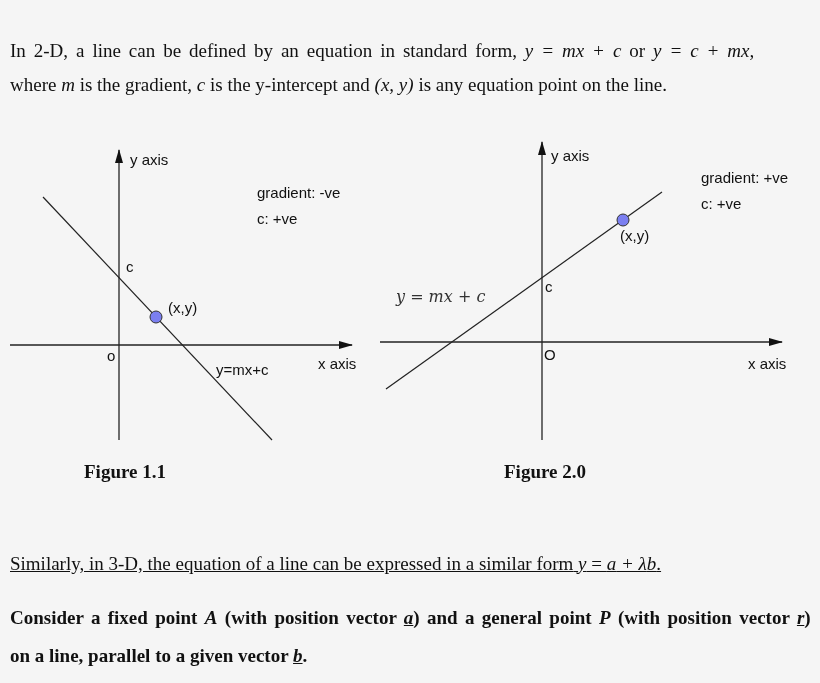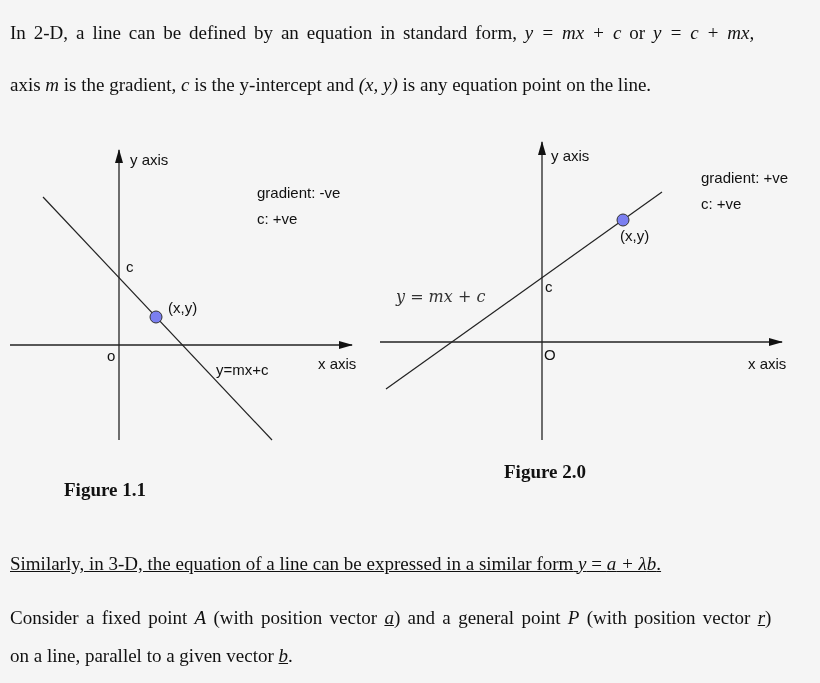--- a/index.html
+++ b/index.html
@@ -19,28 +19,28 @@
   .fig-caption {
     position: absolute; font-weight: bold; font-size: 19px;
   }
   svg { position: absolute; left: 0; top: 0; }
   svg text.sans { font-family: "Liberation Sans", "DejaVu Sans", sans-serif; font-size: 15px; fill: #111; }
   svg text.serif-it { font-family: "DejaVu Serif", "Liberation Serif", serif; font-style: italic; font-size: 16px; fill: #333; }
 </style>
 </head>
 <body>
 
-<p class="para" style="top:22px; word-spacing:3.2px;">
+<p class="para" style="top:40px; word-spacing:3.2px;">
   <span>In 2-D, a line can be defined by an equation in standard form,</span>
   <span class="math">y = mx + c</span>
   <span>or</span>
   <span class="math">y = c + mx,</span>
 </p>
 <p class="para" style="top:74px;">
-  <span>axis</span>
+  <span>where</span>
   <span class="math">m</span>
   <span>is the gradient,</span>
   <span class="math">c</span>
   <span>is the y-intercept and</span>
   <span class="math">(x, y)</span>
   <span>is any equation point on the line.</span>
 </p>
 
 <svg width="820" height="683">
   <defs>
@@ -73,34 +73,34 @@
     <text class="sans" x="748" y="369">x axis</text>
     <text class="sans" x="544" y="360">O</text>
     <text class="sans" x="545" y="292">c</text>
     <text class="sans" x="620" y="241">(x,y)</text>
     <text class="serif-it" x="396" y="302">y = mx + c</text>
     <text class="sans" x="701" y="183">gradient: +ve</text>
     <text class="sans" x="701" y="209">c: +ve</text>
   </g>
 </svg>
 
-<div class="fig-caption" style="left:64px; top:461px;margin-top:18px;">Figure 1.1</div>
+<div class="fig-caption" style="left:84px; top:461px;">Figure 1.1</div>
 <div class="fig-caption" style="left:504px; top:461px;">Figure 2.0</div>
 
 <p class="para" style="top:553px;text-decoration:underline;">
   <span>Similarly, in 3-D, the equation of a line can be expressed in a similar form</span>
   <span class="math">y</span><span> = </span><span class="vec">a</span><span class="math"> + λ</span><span class="vec">b</span><span>.</span>
 </p>
 
-<p class="para" style="top:607px; word-spacing:2.6px;">
+<p class="para" style="top:607px; word-spacing:2.6px;font-weight:bold;">
   <span>Consider a fixed point</span>
   <span class="math">A</span>
   <span>(with position vector</span>
   <span class="vec">a</span><span>) and a general point</span>
   <span class="math">P</span>
   <span>(with position vector</span>
   <span class="vec">r</span><span>)</span>
 </p>
 
-<p class="para" style="top:645px;">
+<p class="para" style="top:645px;font-weight:bold;">
   <span>on a line, parallel to a given vector</span>
   <span class="vec">b</span><span>.</span>
 </p>
 
 </body></html>

